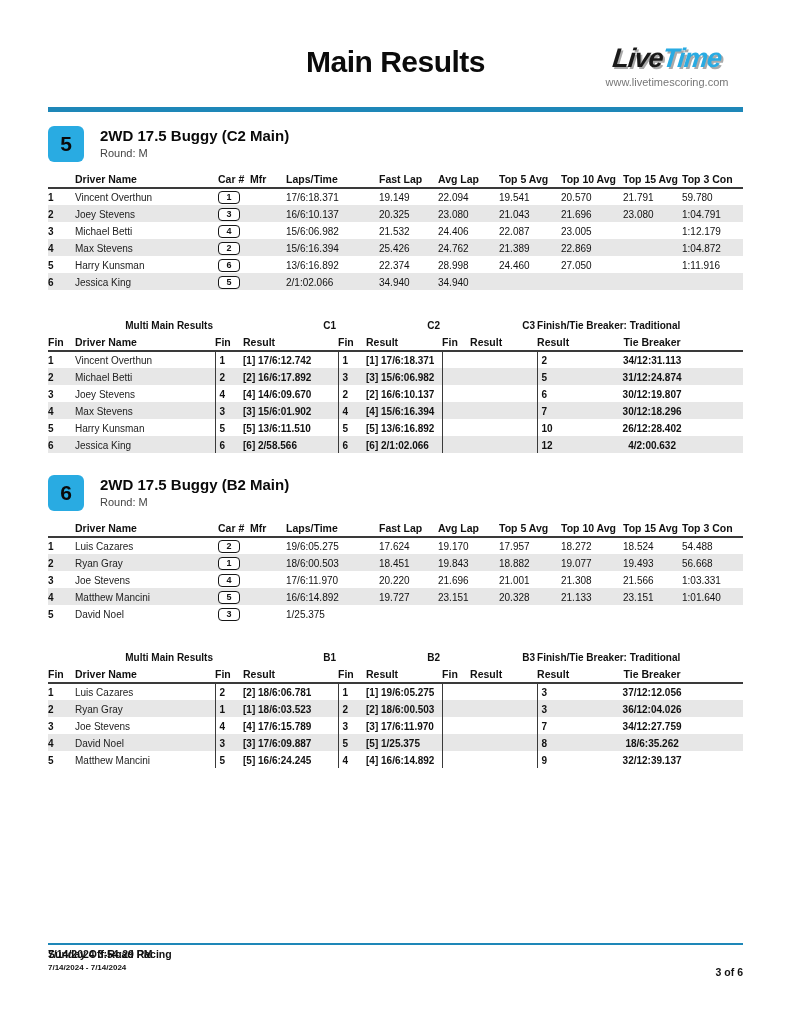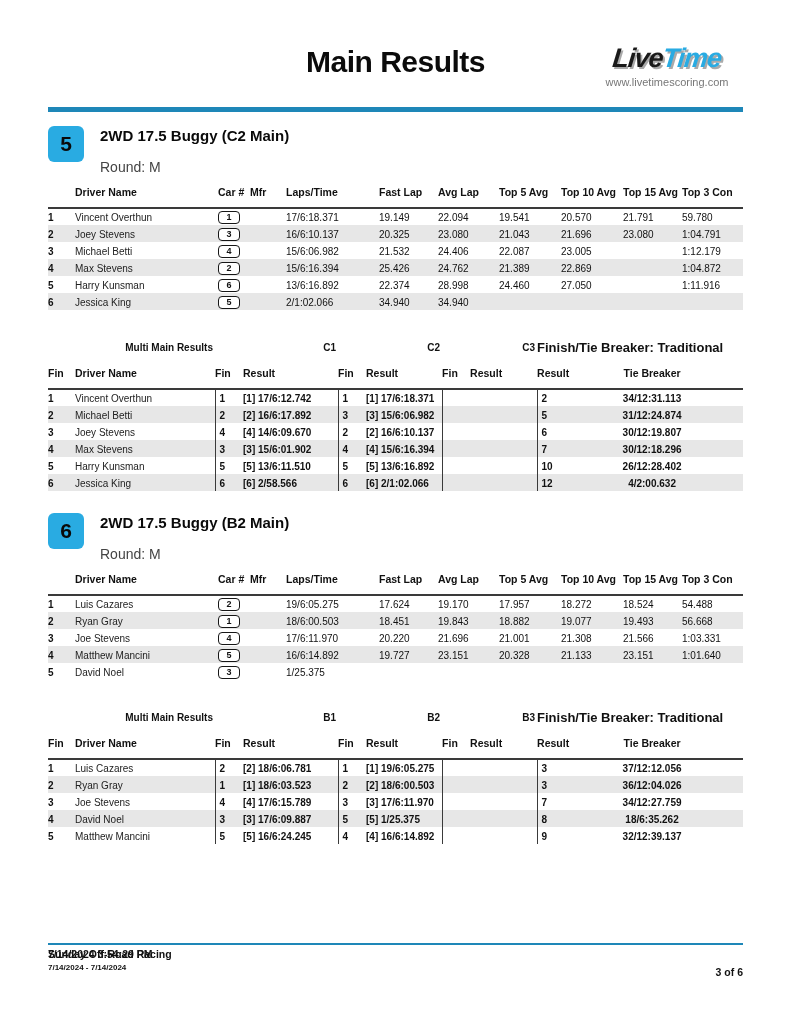--- a/index.html
+++ b/index.html
@@ -23,42 +23,42 @@
 
   .rule { height:5px; background:#1E87B8; margin-top:12px; }
 
   
   .sec-head { display:flex; align-items:flex-start; margin-top:14px; }
   .sec-num { width:36px; height:36px; border-radius:6px; background:#29ABE2;
              color:#0a0a0a; font-size:21px; font-weight:bold;
              display:flex; align-items:center; justify-content:center; }
   .sec-titles { margin-left:16px; padding-top:1px; }
   .sec-title { font-size:15px; font-weight:bold; color:#0a0a0a; }
-  .sec-round { font-size:14px; color:#444; margin-top:15px; }
+  .sec-round { font-size:11px; color:#444; margin-top:3px; }
 
   
   table { border-collapse:collapse; table-layout:fixed; width:695px; }
-  th { text-align:left; font-size:10.5px; font-weight:bold; padding:3px 2px 9px 0; white-space:nowrap; overflow:hidden; }
+  th { text-align:left; font-size:10.5px; font-weight:bold; padding:3px 2px 2px 0; white-space:nowrap; overflow:hidden; }
   td { font-size:10px; height:17px; padding:2px 2px 1px 0; white-space:nowrap; overflow:hidden; vertical-align:middle; }
   thead tr.underlined th { border-bottom:2px solid #3a3a3a; }
   tbody tr:nth-child(even) { background:#e7e7e7; }
   td.pos { font-weight:bold; }
   td.driver { font-size:10px; color:#222; }
   td.bold { font-weight:bold; }
 
   .results { margin-top:8px; }
   .carbox { display:inline-block; min-width:22px; padding:0 3px; border:1.5px solid #161616;
             border-radius:4px; background:#fff; font-weight:bold; font-size:9px;
             line-height:11px; text-align:center; }
 
   .multi { margin-top:27px; }
   .multi td.vline { border-left:1px solid #3a3a3a; padding-left:4px; }
   .multi td.tie, .multi th.tie { text-align:center; padding-right:34px; }
   .multi .top-th { font-size:10px;text-align:right; }
-  .multi .tb-label { font-size:13px; }
+  .multi .tb-label { font-size:10px; }
 
   
   .footer { position:absolute; left:48px; right:48px; top:943px; border-top:2.5px solid #1E87B8; }
   .foot-row { position:relative; padding-top:3px; }
   .foot-left { position:absolute; left:0; top:3px; font-size:10.5px; font-weight:bold;text-align:center; }
   .foot-right { position:absolute; right:0; top:21px; font-size:10.5px; font-weight:bold; }
   .foot-center { }
   .foot-event { font-size:10.5px; font-weight:bold; }
   .foot-dates { font-size:8px; font-weight:bold; margin-top:3px; }
 </style>

